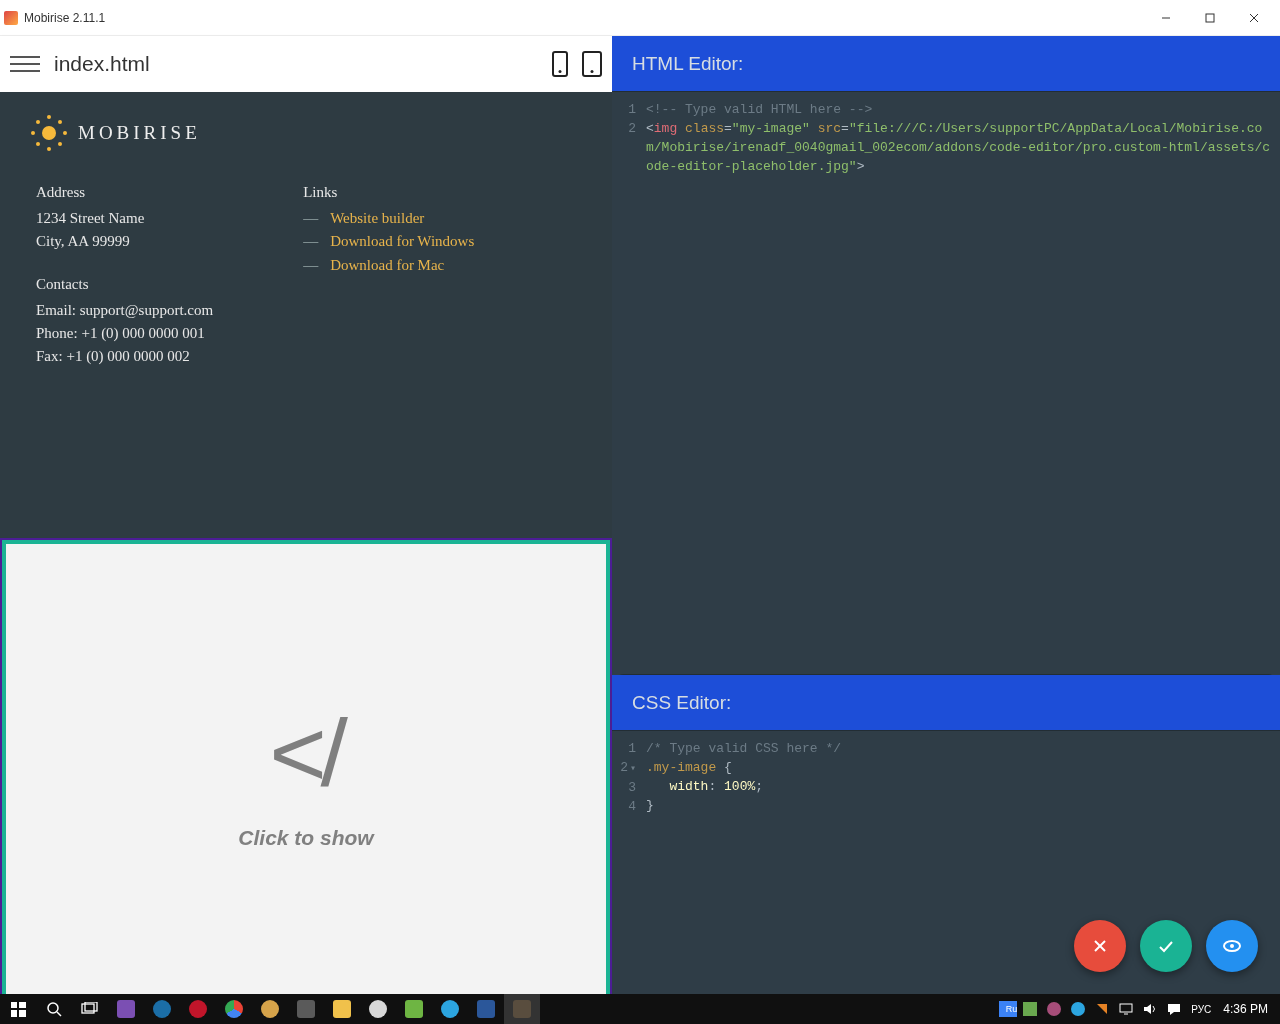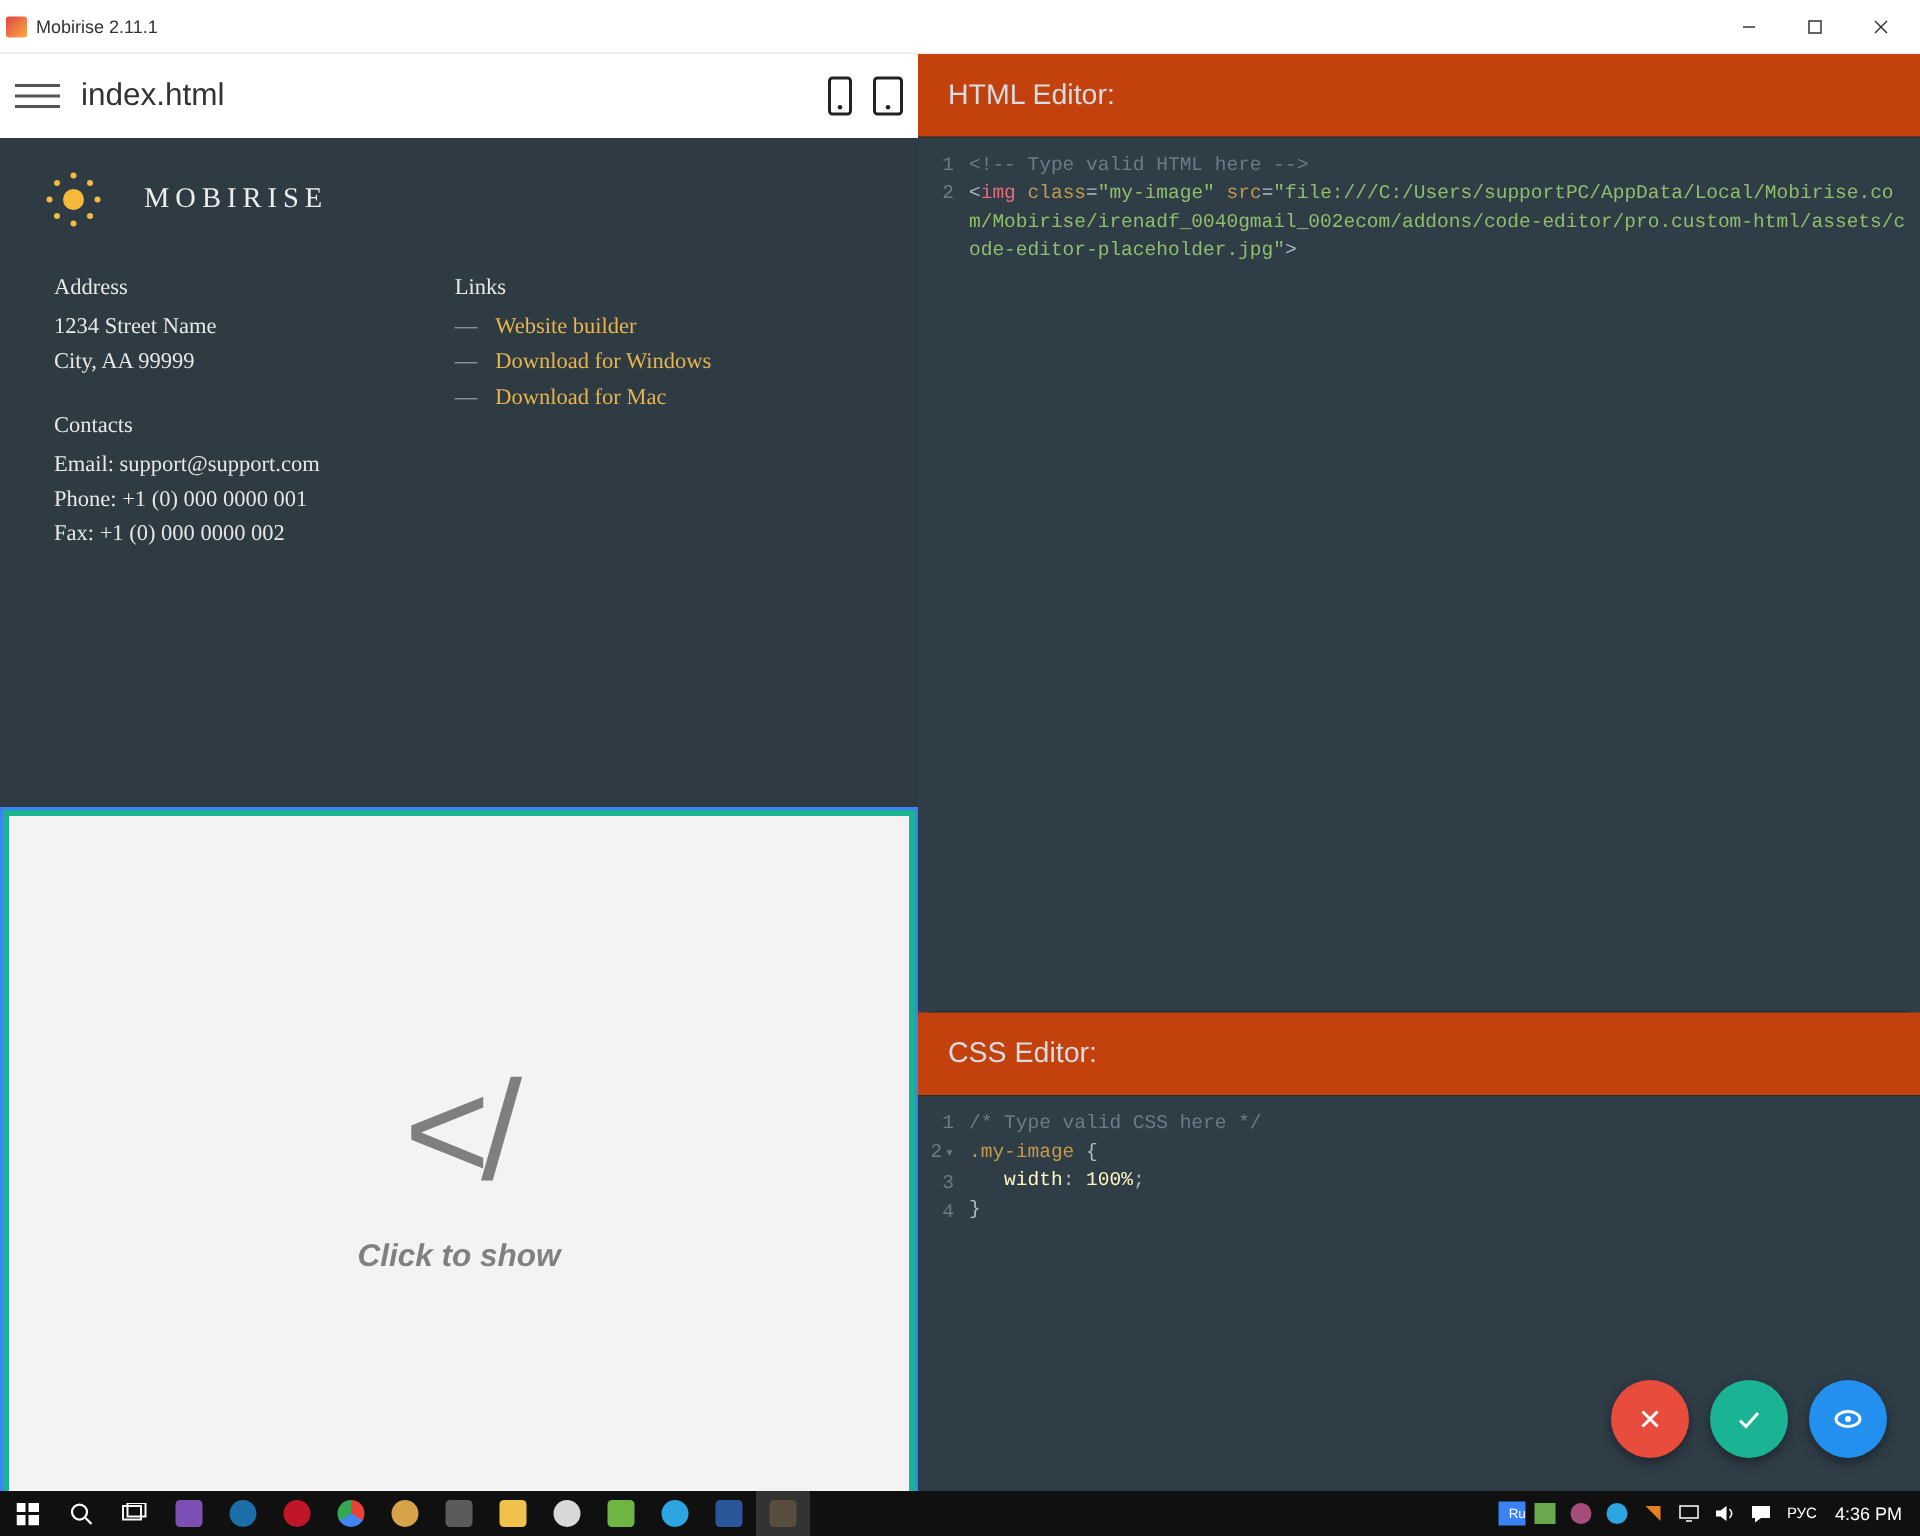--- a/index.html
+++ b/index.html
@@ -9,57 +9,57 @@
 .titlebar { height: 36px; background: #fff; display: flex; align-items: center; padding: 0 4px; border-bottom: 1px solid #eee; }
 .titlebar .app-icon { width: 14px; height: 14px; margin-right: 6px; background: linear-gradient(135deg,#d44,#fa4); border-radius: 2px; }
 .titlebar .title { font-size: 12px; color: #333; }
 .titlebar .win-controls { margin-left: auto; display: flex; gap: 0; }
 .titlebar .win-controls span { width: 44px; height: 22px; display:flex; align-items:center; justify-content:center; font-size: 14px; color:#333; font-family: "Segoe UI Symbol"; }
 .titlebar .min svg, .titlebar .max svg, .titlebar .close svg { width:10px; height:10px; }
 
 
 .workarea { display:flex; height: calc(100% - 22px - 30px); }
 
-.left-pane { width: 612px; display:flex; flex-direction:column; background:#3b82f6; }
+.left-pane { width: 612px; display:flex; flex-direction:column; background:#4c1d95; }
 .app-toolbar { height: 56px; background:#fff; display:flex; align-items:center; padding: 0 10px; gap: 14px; box-shadow: 0 1px 3px rgba(0,0,0,.08); }
 .hamburger { width: 30px; height: 30px; display:flex; flex-direction:column; justify-content:center; gap:5px; }
 .hamburger div { height:2px; background:#555; }
 .page-name { font-size: 21px; color:#333; font-weight: 400; }
 .device-icons { margin-left:auto; display:flex; gap:14px; }
 .device-icons .dev { width:20px; height:30px; border:2px solid #222; border-radius:3px; position:relative; }
 .device-icons .dev.phone { width:16px; height:26px; }
 .device-icons .dev.tablet { width:20px; height:26px; }
 .device-icons .dev::after { content:""; position:absolute; bottom:2px; left:50%; transform:translateX(-50%); width:3px; height:3px; background:#222; border-radius:50%; }
 
 .preview { flex:1; overflow:hidden; display:flex; flex-direction:column; }
 
 
 .footer-block { background:#2e3b42; color:#e8e8e8; padding: 24px 36px 170px; font-size:15px; font-family: Georgia, 'Times New Roman', serif; }
-.brand-row { display:flex; align-items:center; gap:30px; margin-bottom: 34px; margin-left: -4px; }
+.brand-row { display:flex; align-items:center; gap:12px; margin-bottom: 34px; margin-left: -4px; }
 .sun { width:34px; height:34px; position:relative; }
 .sun .core { position:absolute; width:14px; height:14px; background:#f6b93b; border-radius:50%; left:10px; top:10px; }
 .sun .ray { position:absolute; width:4px; height:4px; background:#f6b93b; border-radius:50%; }
 .brand-name { font-size:19px; letter-spacing:4px; color:#eee; font-family: Georgia, serif; }
 .cols { display:flex; gap: 90px; }
 .col h4 { font-size:15px; font-weight:normal; margin-bottom:6px; }
 .col p { line-height: 1.55; font-size:15px; white-space: normal; }
 .col .gap { height: 22px; }
 .links-list { list-style:none; }
 .links-list li { line-height: 1.55; }
 .links-list li::before { content: "—"; color:#9aa; margin-right: 12px; }
 .links-list a { color:#e8b44b; text-decoration:none; }
 
 
 .custom-block { flex:1; background:#f3f3f3; border:4px solid #1ab394; border-bottom:none; display:flex; flex-direction:column; align-items:center; justify-content:center; color:#9a9a9a; margin: 2px; }
 .code-glyph { font-size: 94px; color:#7f7f7f; font-weight:300; letter-spacing:-6px; transform: scaleX(1.05); }
 .custom-block .hint { margin-top: 18px; font-size: 21px; font-style: italic; color:#808080; font-weight:600; }
 
 
 .right-pane { flex:1; display:flex; flex-direction:column; background:#2f3d47; color:#d7dde2; min-width: 0; }
-.ed-header { height: 56px; display:flex; align-items:center; padding: 0 20px; font-size: 19px; background:#c2410c; border-bottom:1px solid #222d34; }
+.ed-header { height: 56px; display:flex; align-items:center; padding: 0 20px; font-size: 19px; background:#1d4ed8; border-bottom:1px solid #222d34; }
 .code-area { flex:1; background:#2f3d47; font-family: "Consolas","Courier New",monospace; font-size: 13px; display:flex; padding: 8px 0 0; min-height:0; }
 .gutter { width: 34px; text-align: right; padding-right: 10px; color:#6c7b86; user-select:none; line-height: 19px; }
 .codelines { flex:1; white-space: pre-wrap; word-break: break-all; line-height: 19px; padding-right: 8px; }
 .codelines .cm-comment { color:#6c7b86; }
 .codelines .cm-tag { color:#e06c75; }
 .codelines .cm-attr { color:#c29a4b; }
 .codelines .cm-str { color:#8fbf6b; }
 .codelines .cm-punct { color:#b0bbc4; }
 .codelines .cm-sel { color:#c29a4b; }
 .codelines .cm-prop { color:#fef9c3; }

